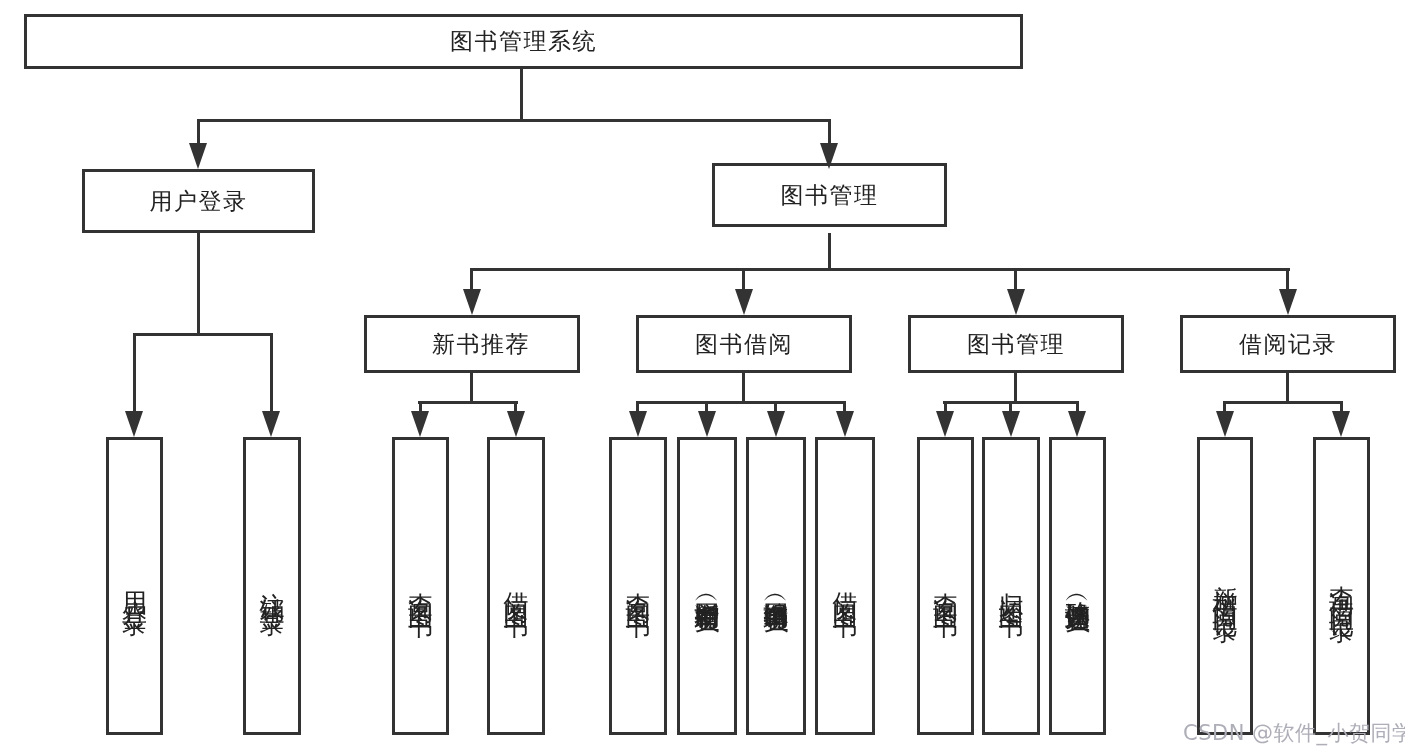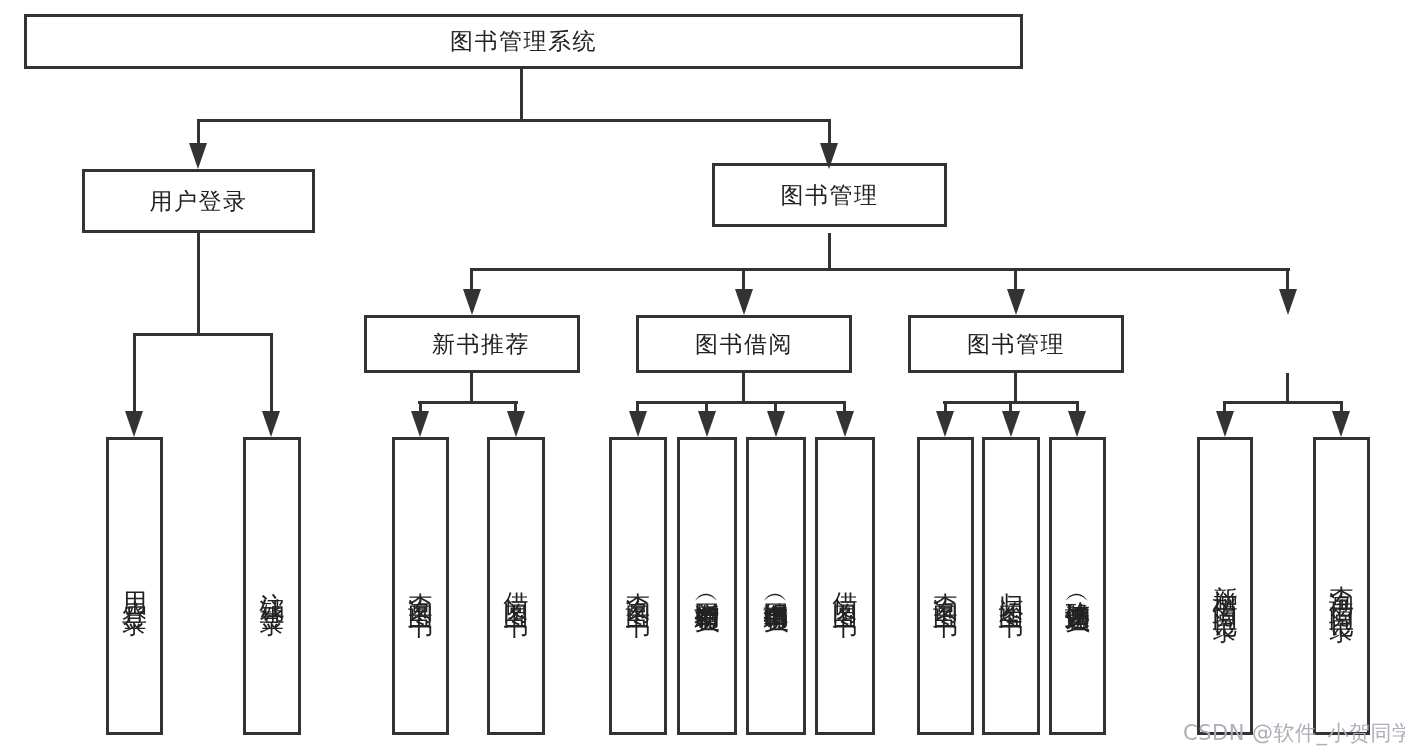--- a/index.html
+++ b/index.html
@@ -41,20 +41,21 @@
 <div class="stage">
 
   <div class="hnode" style="left:24px;top:14px;width:999px;height:55px;text-align:center;">图书管理系统</div>
 
   <div class="hnode" style="left:82px;top:169px;width:233px;height:64px;">用户登录</div>
   <div class="hnode" style="left:712px;top:163px;width:235px;height:64px;">图书管理</div>
 
   <div class="hnode" style="left:364px;top:315px;width:216px;height:58px;padding-left:18px;">新书推荐</div>
   <div class="hnode" style="left:636px;top:315px;width:216px;height:58px;">图书借阅</div>
   <div class="hnode" style="left:908px;top:315px;width:216px;height:58px;">图书管理</div>
+  <div class="hnode" style="left:1180px;top:315px;width:216px;height:58px;">借阅记录</div>
 
   <div class="vnode" style="left:106px;width:57px;">用户登录</div>
   <div class="vnode" style="left:243px;width:58px;">注销登录</div>
 
   <div class="vnode" style="left:392px;width:57px;">查询图书</div>
   <div class="vnode" style="left:487px;width:58px;">借阅图书</div>
 
   <div class="vnode" style="left:609px;width:58px;">查询图书</div>
   <div class="vnode tight" style="left:677px;width:60px;">新增图书（管理员）</div>
   <div class="vnode tight" style="left:746px;width:60px;">编辑图书（管理员）</div>

